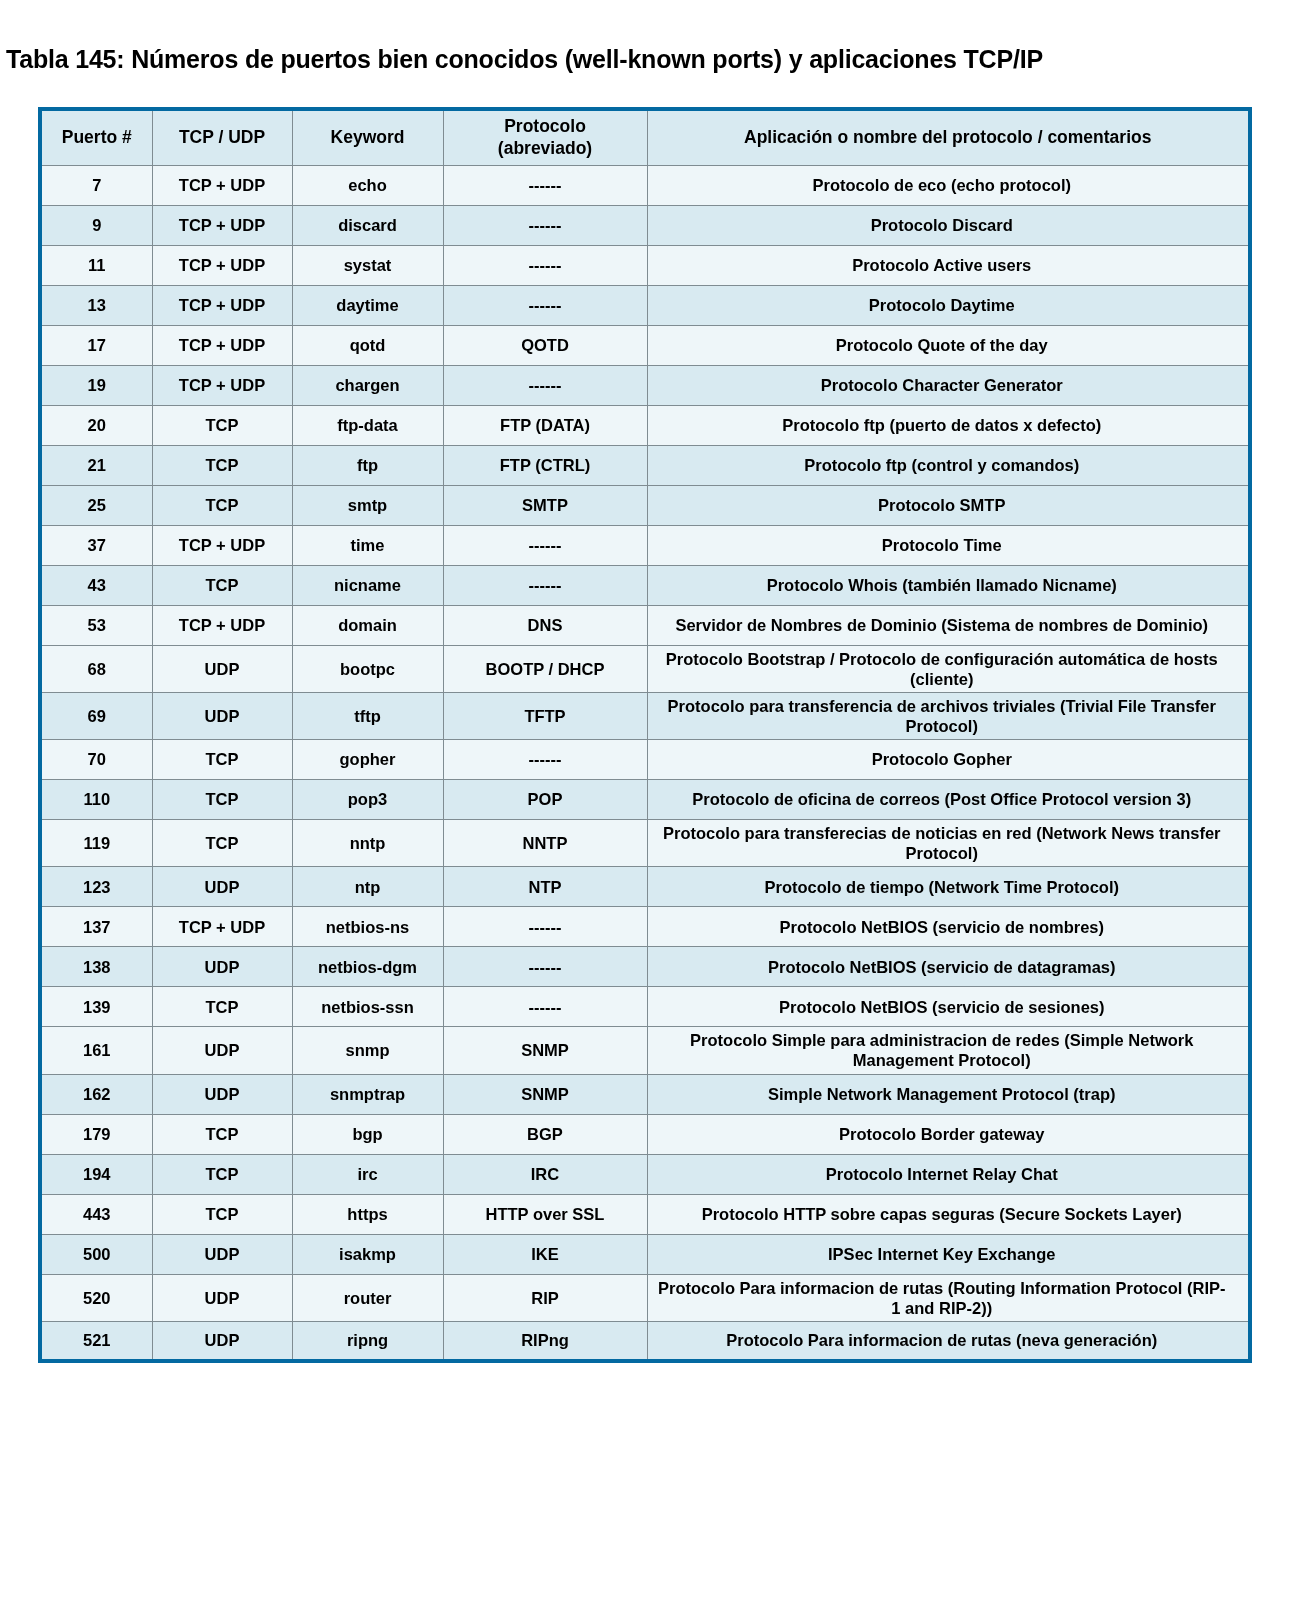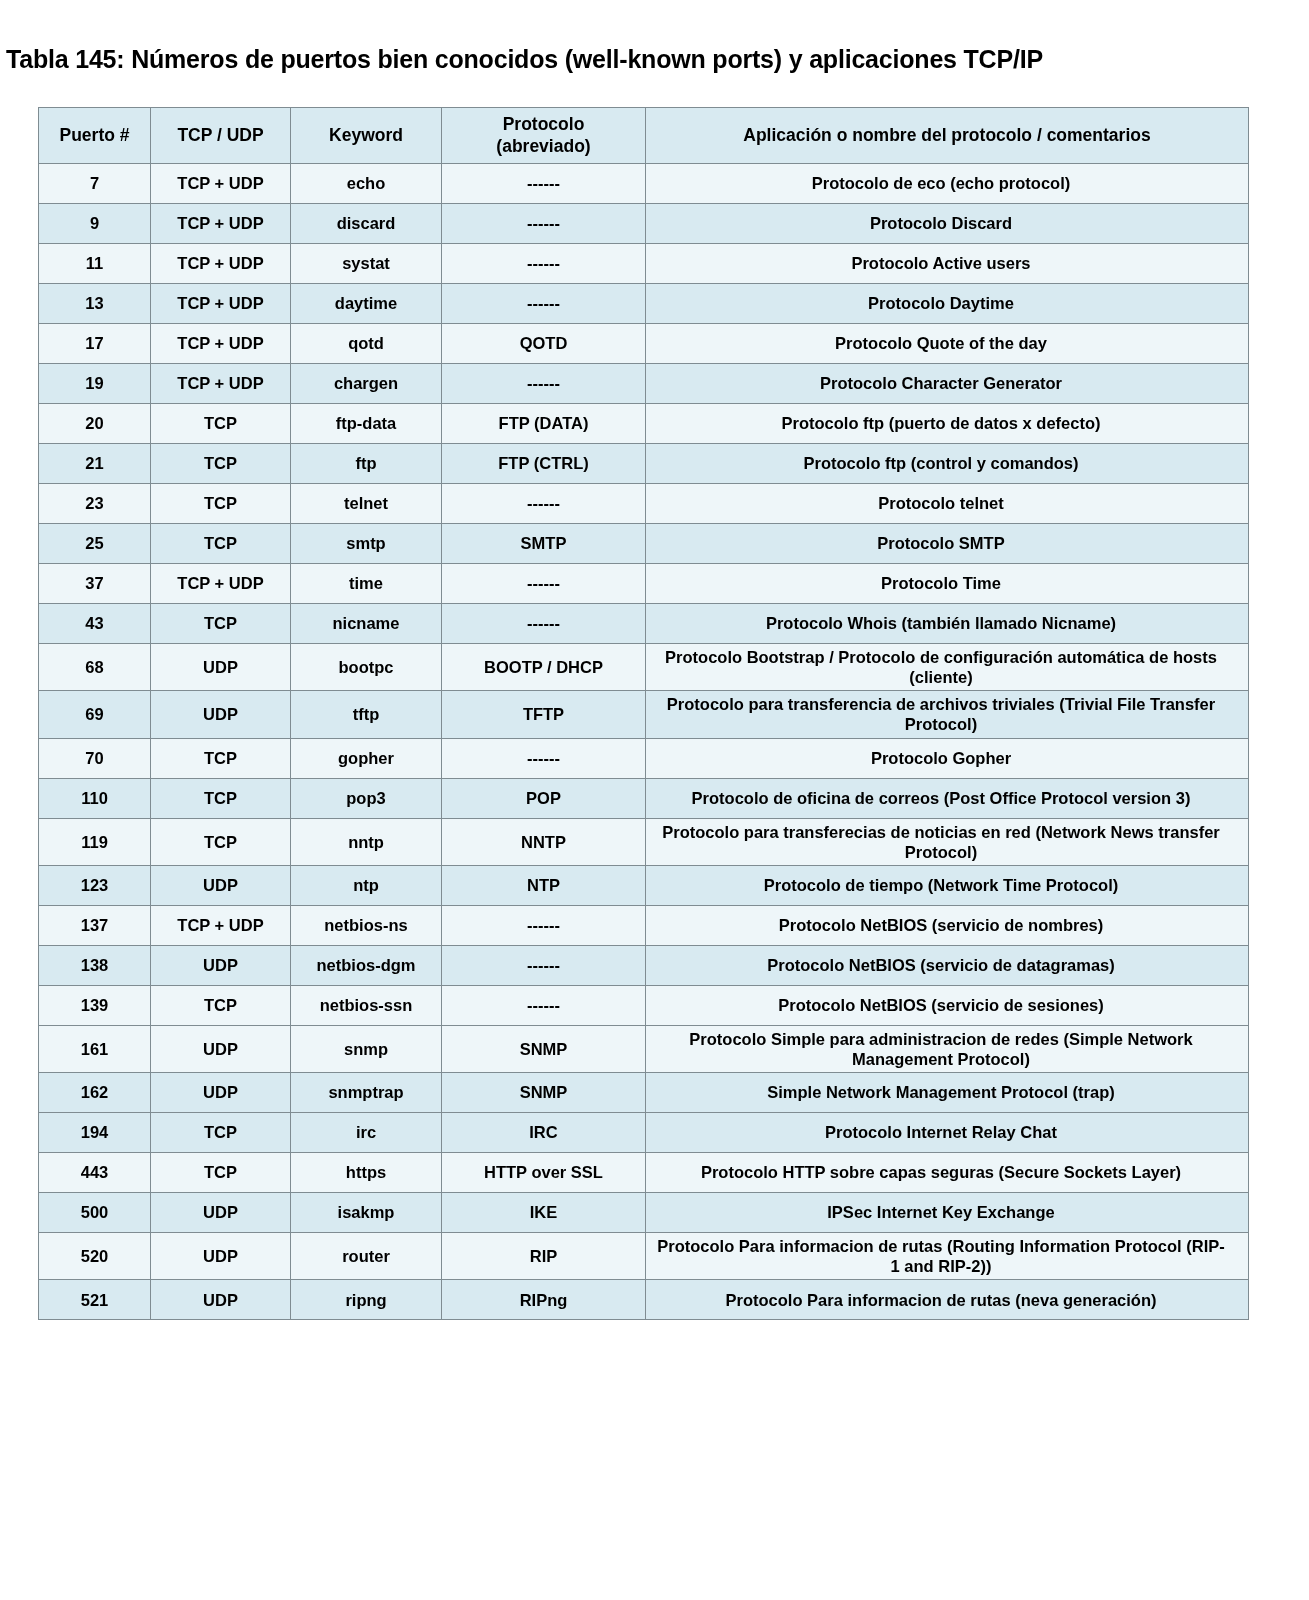--- a/index.html
+++ b/index.html
@@ -33,21 +33,21 @@
   #ports-table-wrap {
     position: absolute;
     left: 38px;
     top: 66px;
     width: 1210px;
   }
   table#ports-table {
     border-collapse: collapse;
     table-layout: fixed;
     width: 1210px;
-    border: 1px solid #0369a1;
+    border: 4px solid #0369a1;
   }
   table#ports-table col.c-port    { width: 112px; }
   table#ports-table col.c-proto   { width: 140px; }
   table#ports-table col.c-keyword { width: 151px; }
   table#ports-table col.c-abbr    { width: 204px; }
   table#ports-table col.c-desc    { width: 603px; }
 
   table#ports-table th,
   table#ports-table td {
     border: 1px solid #7f8c92;
@@ -149,27 +149,20 @@
             <td>FTP (DATA)</td>
             <td class="desc-cell">Protocolo ftp (puerto de datos x defecto)</td>
           </tr>
           <tr class="row-dark">
             <td>21</td>
             <td>TCP</td>
             <td>ftp</td>
             <td>FTP (CTRL)</td>
             <td class="desc-cell">Protocolo ftp (control y comandos)</td>
           </tr>
-          <tr class="row-light">
-            <td>23</td>
-            <td>TCP</td>
-            <td>telnet</td>
-            <td>------</td>
-            <td class="desc-cell">Protocolo telnet</td>
-          </tr>
           <tr class="row-dark">
             <td>25</td>
             <td>TCP</td>
             <td>smtp</td>
             <td>SMTP</td>
             <td class="desc-cell">Protocolo SMTP</td>
           </tr>
           <tr class="row-light">
             <td>37</td>
             <td>TCP + UDP</td>
@@ -178,20 +171,27 @@
             <td class="desc-cell">Protocolo Time</td>
           </tr>
           <tr class="row-dark">
             <td>43</td>
             <td>TCP</td>
             <td>nicname</td>
             <td>------</td>
             <td class="desc-cell">Protocolo Whois (también llamado Nicname)</td>
           </tr>
           <tr class="row-light">
+            <td>53</td>
+            <td>TCP + UDP</td>
+            <td>domain</td>
+            <td>DNS</td>
+            <td class="desc-cell">Servidor de Nombres de Dominio (Sistema de nombres de Dominio)</td>
+          </tr>
+          <tr class="row-light">
             <td>68</td>
             <td>UDP</td>
             <td>bootpc</td>
             <td>BOOTP / DHCP</td>
             <td class="desc-cell">Protocolo Bootstrap / Protocolo de configuración automática de hosts (cliente)</td>
           </tr>
           <tr class="row-dark">
             <td>69</td>
             <td>UDP</td>
             <td>tftp</td>
@@ -254,20 +254,27 @@
             <td>SNMP</td>
             <td class="desc-cell">Protocolo Simple para administracion de redes (Simple Network Management Protocol)</td>
           </tr>
           <tr class="row-dark">
             <td>162</td>
             <td>UDP</td>
             <td>snmptrap</td>
             <td>SNMP</td>
             <td class="desc-cell">Simple Network Management Protocol (trap)</td>
           </tr>
+          <tr class="row-light">
+            <td>179</td>
+            <td>TCP</td>
+            <td>bgp</td>
+            <td>BGP</td>
+            <td class="desc-cell">Protocolo Border gateway</td>
+          </tr>
           <tr class="row-dark">
             <td>194</td>
             <td>TCP</td>
             <td>irc</td>
             <td>IRC</td>
             <td class="desc-cell">Protocolo Internet Relay Chat</td>
           </tr>
           <tr class="row-light">
             <td>443</td>
             <td>TCP</td>

